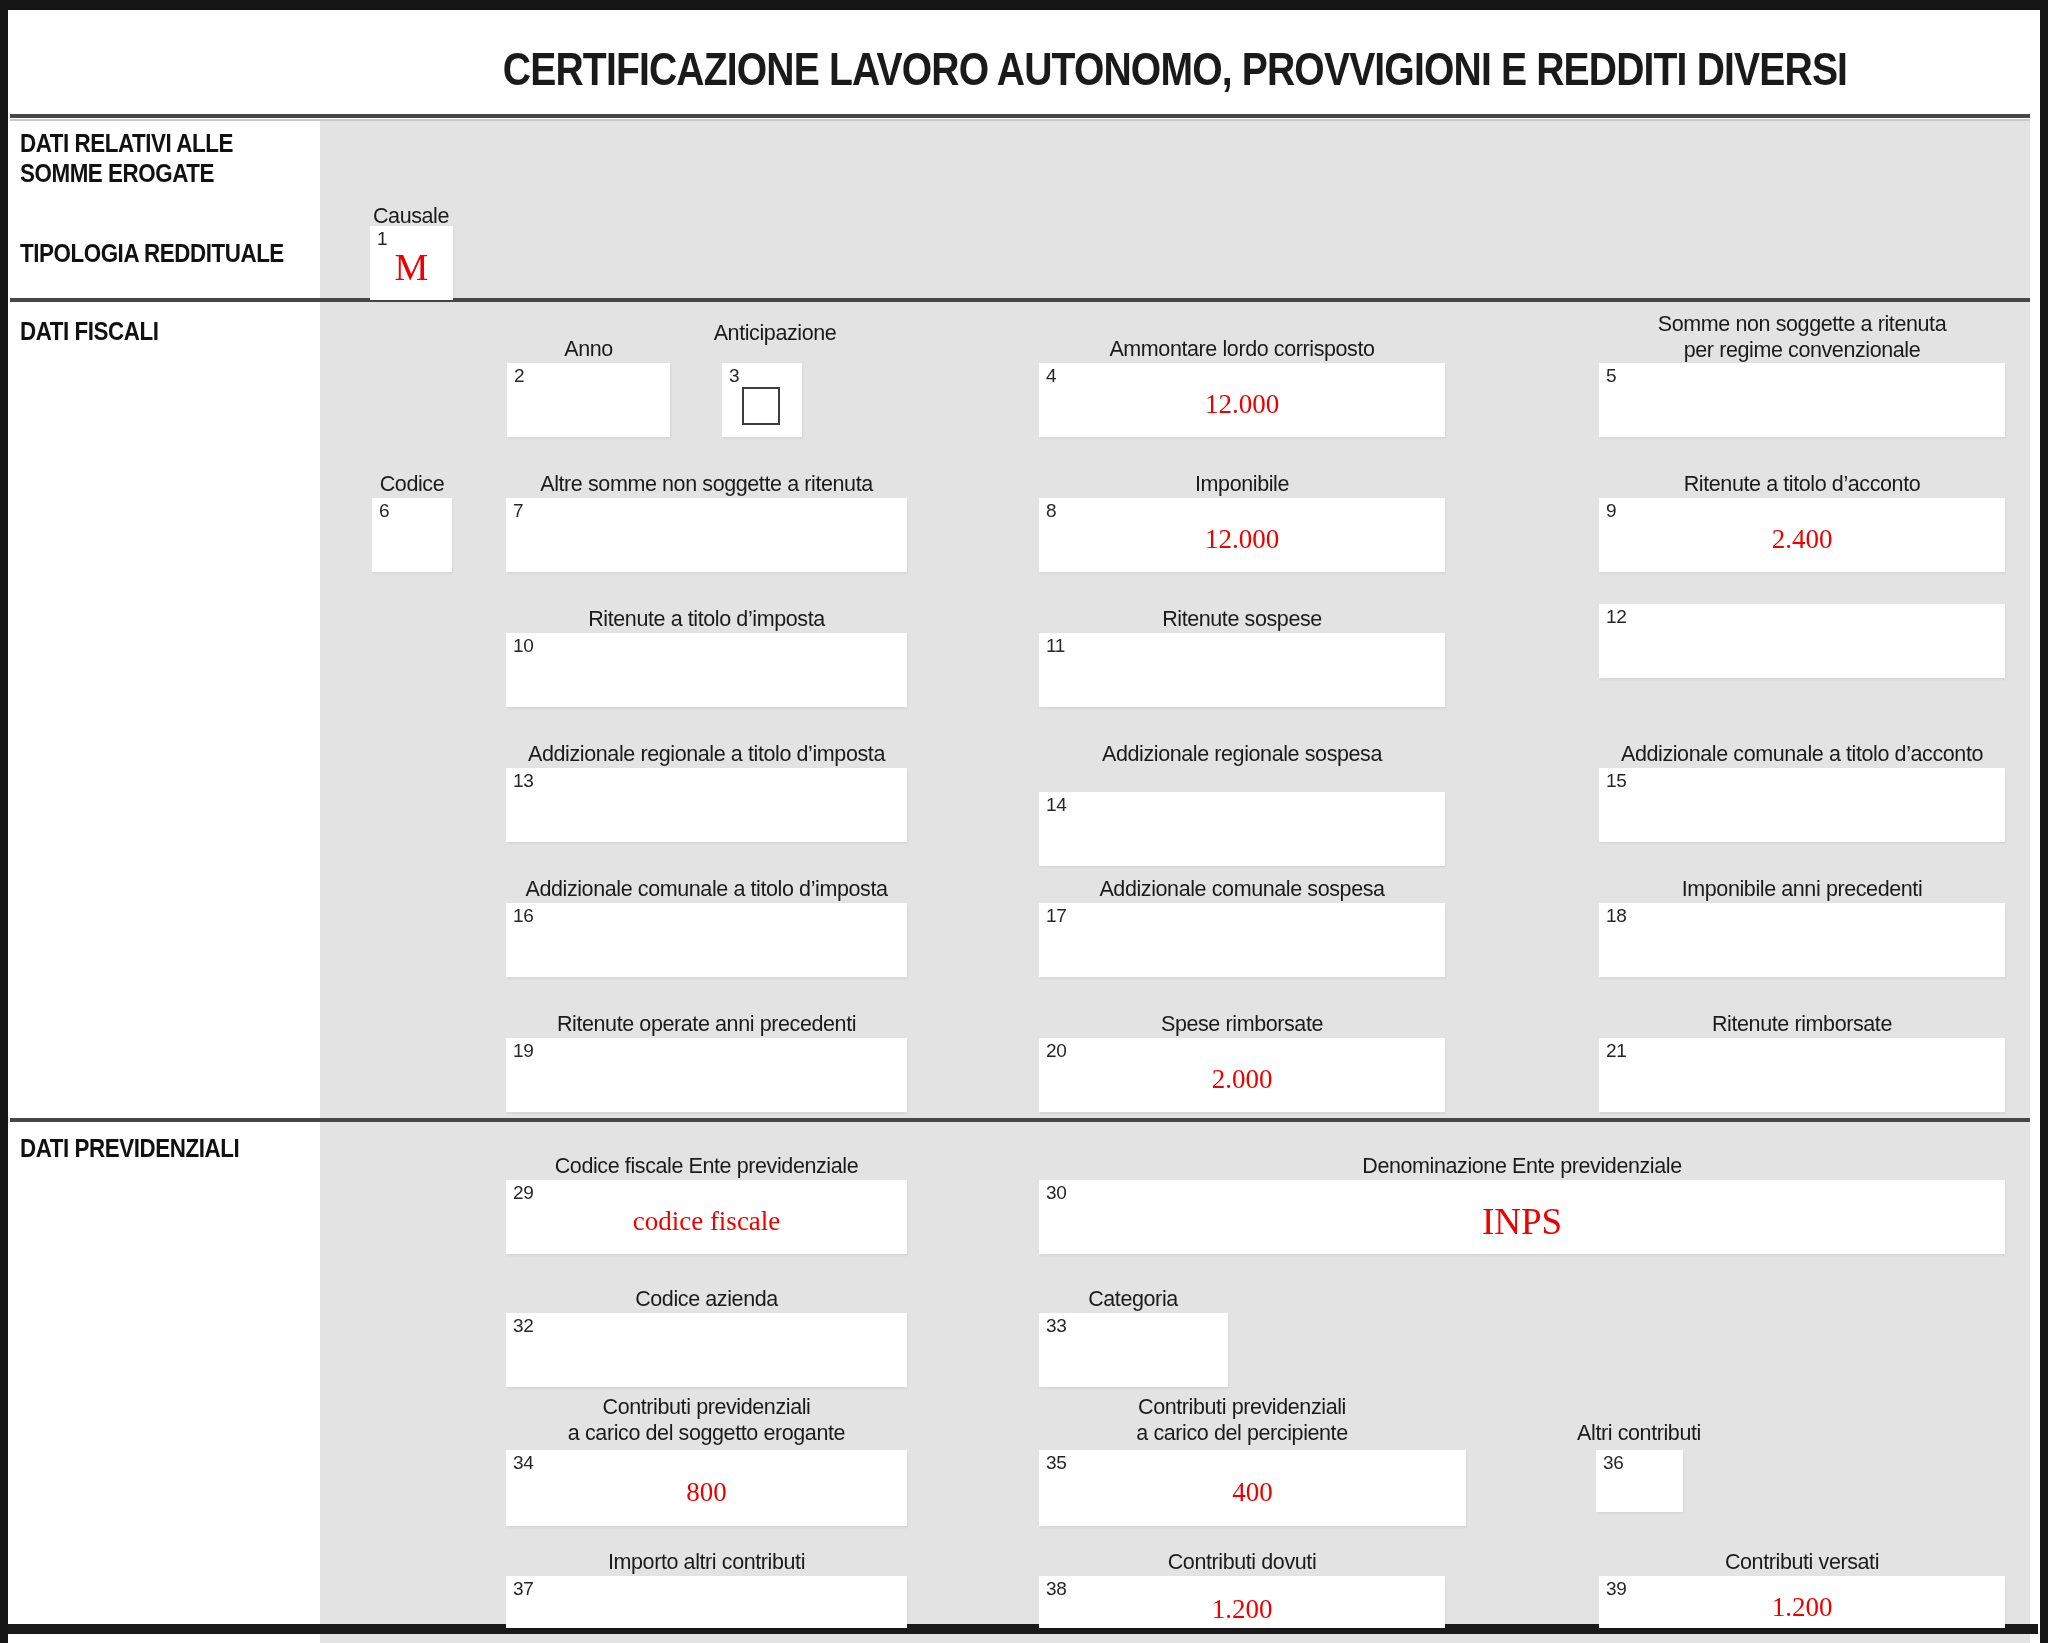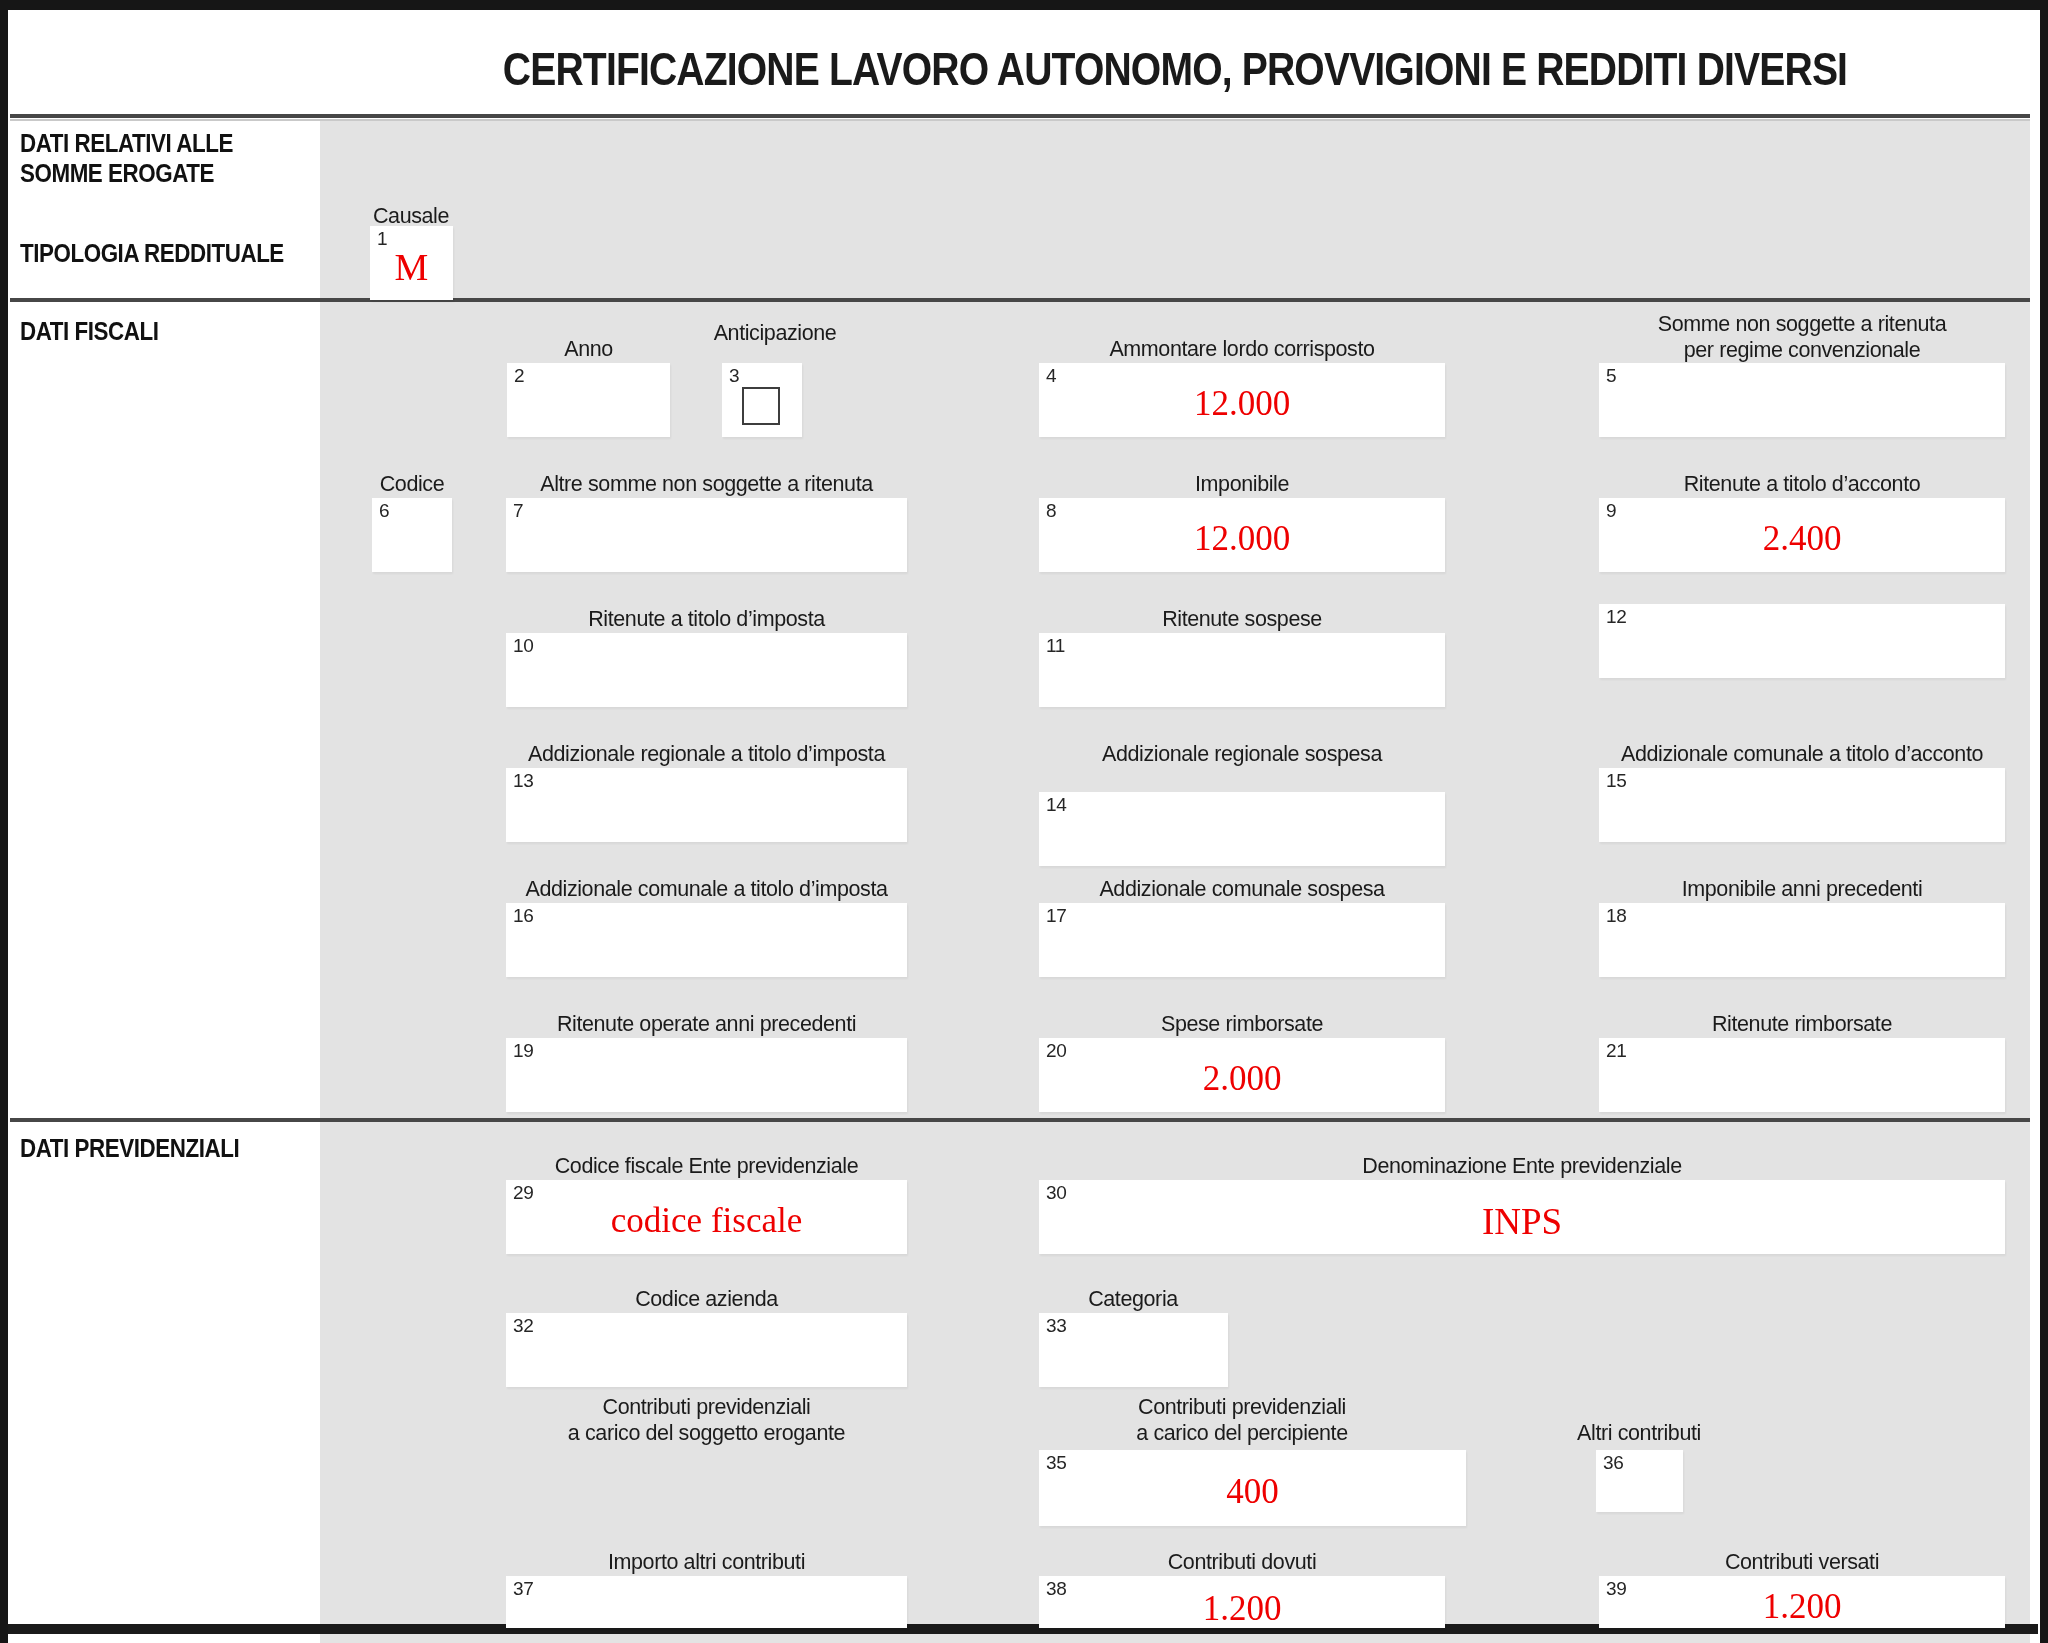--- a/index.html
+++ b/index.html
@@ -31,21 +31,21 @@
   .side{
     position:absolute;left:20px;font-weight:bold;font-size:26px;line-height:30px;
     letter-spacing:-0.5px;color:#111;transform:scaleX(0.86);transform-origin:0 0;white-space:nowrap;
   }
   
   .box{position:absolute;background:#fff;box-shadow:1px 2px 2px rgba(0,0,0,0.05);}
   .num{position:absolute;top:2px;left:7px;font-size:19px;color:#262626;letter-spacing:-0.3px;}
   .val{
     position:absolute;left:0;right:0;top:0;bottom:0;
     display:flex;align-items:center;justify-content:center;padding-top:8px;
-    font-family:"Liberation Serif","DejaVu Serif",serif;font-size:35px;color:#ee0000;
+    font-family:"Liberation Serif","DejaVu Serif",serif;font-size:27px;color:#ee0000;
   }
   .lab{
     position:absolute;text-align:center;font-size:21.5px;line-height:26px;
     color:#1b1b1b;letter-spacing:-0.4px;white-space:nowrap;
   }
   .chk{position:absolute;left:20px;top:24px;width:34px;height:34px;border:2px solid #3d3d3d;background:#fff;}
 </style>
 </head>
 <body>
 
@@ -223,20 +223,24 @@
   <div class="lab" style="left:983px;top:1286px;width:300px">Categoria</div>
   <div class="box" style="left:1039px;top:1313px;width:189px;height:74px">
     <span class="num">33</span>
     <span class="val"></span>
   </div>
 
   <div class="lab" style="left:426px;top:1394px;width:561px">
     <div>Contributi previdenziali</div>
     <div>a carico del soggetto erogante</div>
   </div>
+  <div class="box" style="left:506px;top:1450px;width:401px;height:76px">
+    <span class="num">34</span>
+    <span class="val">800</span>
+  </div>
 
   <div class="lab" style="left:959px;top:1394px;width:566px">
     <div>Contributi previdenziali</div>
     <div>a carico del percipiente</div>
   </div>
   <div class="box" style="left:1039px;top:1450px;width:427px;height:76px">
     <span class="num">35</span>
     <span class="val">400</span>
   </div>
 

